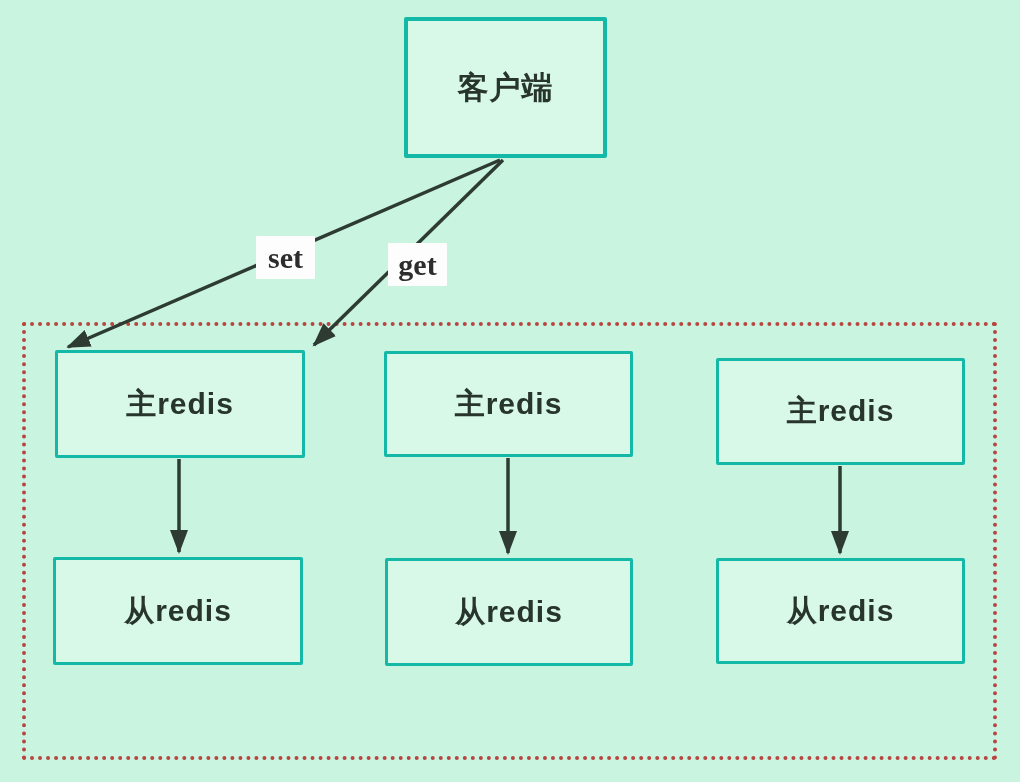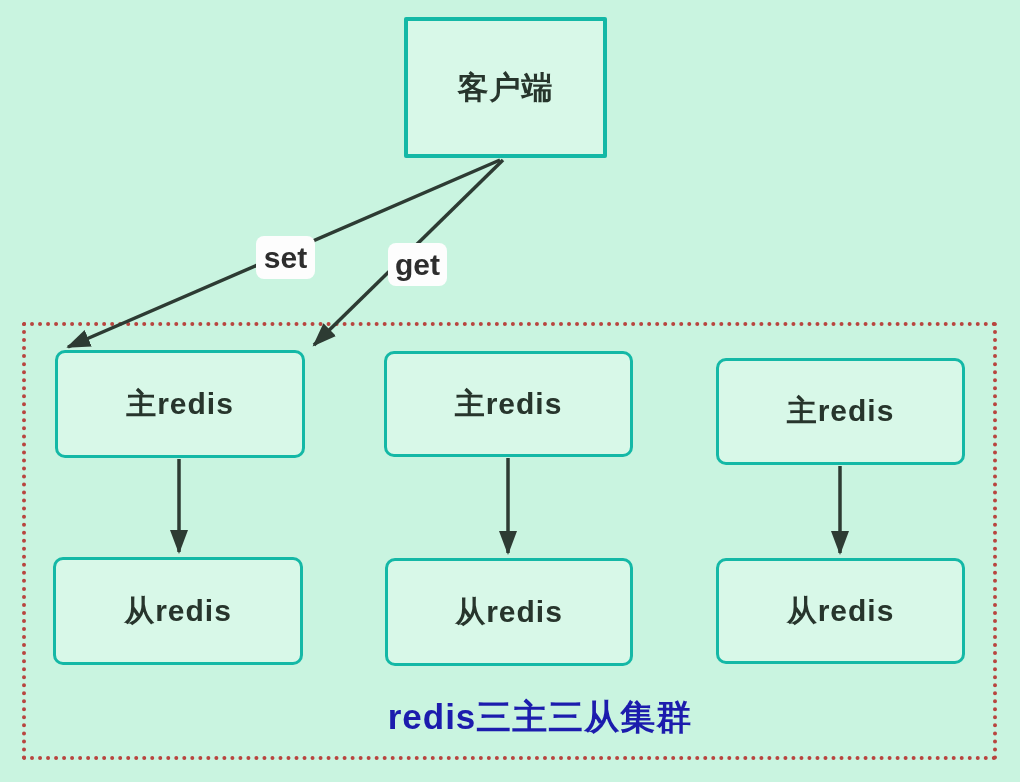--- a/index.html
+++ b/index.html
@@ -32,21 +32,21 @@
   }
   .client {
     left: 404px;
     top: 17px;
     width: 203px;
     height: 141px;
     border-width: 4px;
     border-radius: 2px;
   }
   .client .node-label { font-size: 31px; }
-  .rbox { border-radius: 10px; }
+  .rbox { border-radius: 2px; }
   .master1 { left: 55px;  top: 350px; width: 250px; height: 108px; }
   .master2 { left: 384px; top: 351px; width: 249px; height: 106px; }
   .master3 { left: 716px; top: 358px; width: 249px; height: 107px; }
   .slave1  { left: 53px;  top: 557px; width: 250px; height: 108px; }
   .slave2  { left: 385px; top: 558px; width: 248px; height: 108px; }
   .slave3  { left: 716px; top: 558px; width: 249px; height: 106px; }
   .cluster {
     position: absolute;
     box-sizing: border-box;
     left: 22px;
@@ -73,27 +73,28 @@
     left: 0;
     top: 0;
     width: 1020px;
     height: 782px;
     pointer-events: none;
   }
   .edge-label {
     position: absolute;
     box-sizing: border-box;
     background: #fdfdfd;
-    border-radius: 8px;
+    border-radius: 1px;
     color: #2d2d2d;
     font-size: 30px;
     font-weight: 600;
     display: flex;
     align-items: center;
     justify-content: center;
+    font-family: Liberation Serif, serif;
   }
   .lbl-set { left: 256px; top: 236px; width: 59px; height: 43px; }
   .lbl-get { left: 372px; top: 243px; width: 59px; height: 43px; margin-left: 16px; }
 </style>
 </head>
 <body>
 
 <div class="canvas">
 
   <div class="cluster"></div>
@@ -131,15 +132,14 @@
     <line x1="500" y1="160" x2="68" y2="347" stroke="#2d3b33" stroke-width="3.5" marker-end="url(#arrow)"></line>
     <line x1="503" y1="160" x2="314" y2="345" stroke="#2d3b33" stroke-width="3.5" marker-end="url(#arrow)"></line>
     <line x1="179" y1="459" x2="179" y2="552" stroke="#2d3b33" stroke-width="3.5" marker-end="url(#arrow)"></line>
     <line x1="508" y1="458" x2="508" y2="553" stroke="#2d3b33" stroke-width="3.5" marker-end="url(#arrow)"></line>
     <line x1="840" y1="466" x2="840" y2="553" stroke="#2d3b33" stroke-width="3.5" marker-end="url(#arrow)"></line>
   </svg>
 
   <div class="edge-label lbl-set">set</div>
   <div class="edge-label lbl-get">get</div>
 
-  <div class="caption">redis三主三从集群</div>
 
 </div>
 
 </body></html>

